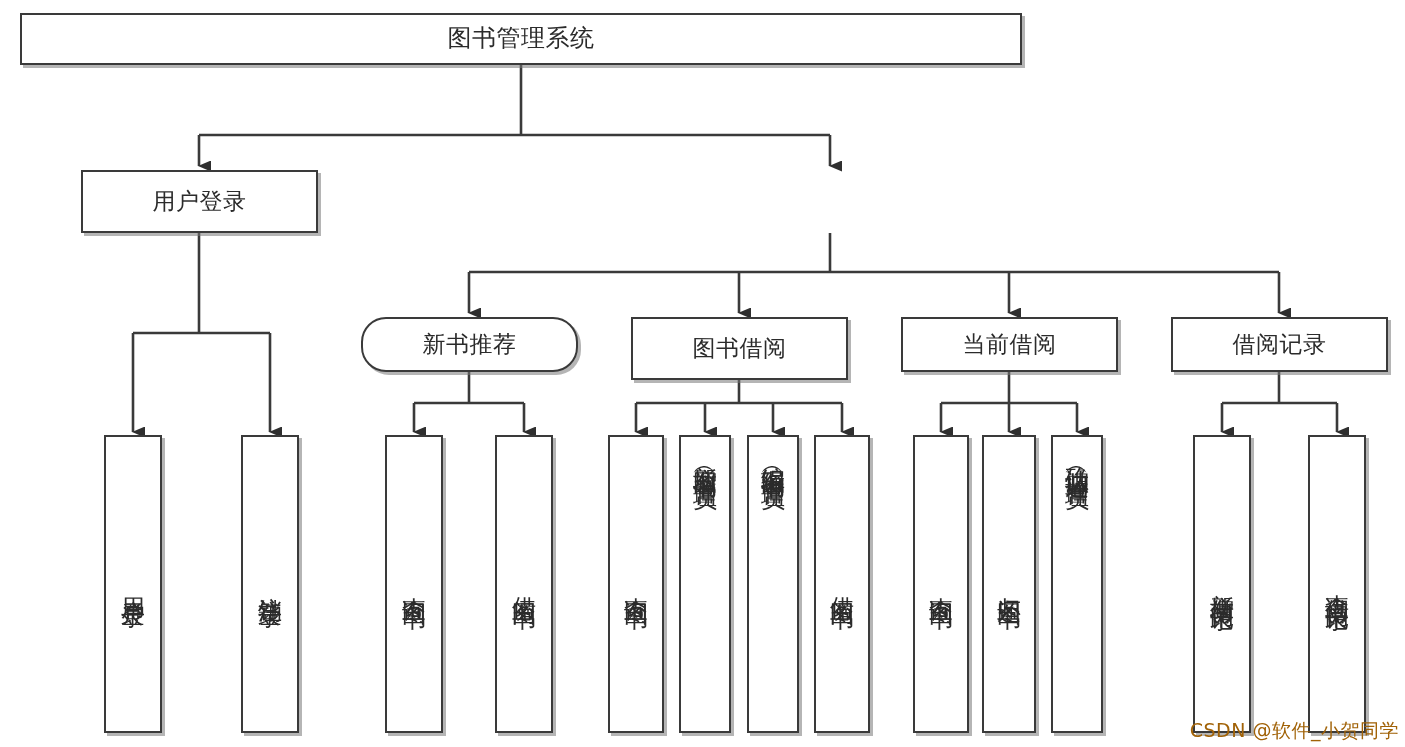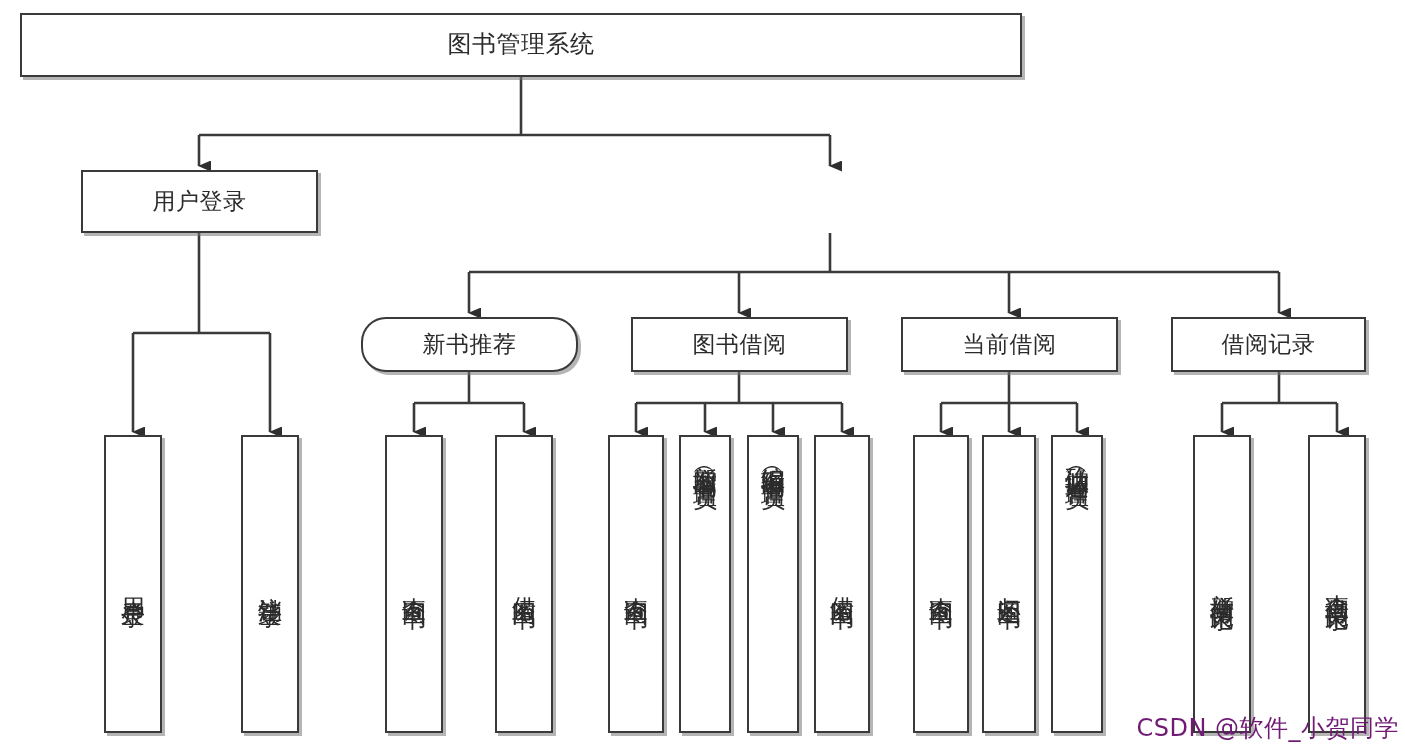--- a/index.html
+++ b/index.html
@@ -63,22 +63,22 @@
     white-space: nowrap;
   }
   .node.v.mid {
     align-items: center;
     padding-top: 0;
   }
   .watermark {
     position: absolute;
     right: 6px;
     bottom: 3px;
-    font-size: 24px;
-    color: #701a75;
+    font-size: 19px;
+    color: #a16207;
     letter-spacing: 0.5px;
     white-space: nowrap;
     font-family: "DejaVu Sans", "Liberation Sans", sans-serif;
   }
 </style>
 </head>
 <body>
 
 <div id="canvas">
 
@@ -125,38 +125,38 @@
       <path d="M1009,403 L1009,432" marker-end="url(#ar)"></path>
       <path d="M1077,403 L1077,432" marker-end="url(#ar)"></path>
 
       <path d="M1279,372 L1279,403"></path>
       <path d="M1222,403 L1337,403"></path>
       <path d="M1222,403 L1222,432" marker-end="url(#ar)"></path>
       <path d="M1337,403 L1337,432" marker-end="url(#ar)"></path>
     </g>
   </svg>
 
-  <div class="node h root" style="left:20px; top:13px; width:1002px; height:64px;">
+  <div class="node h root" style="left:20px; top:13px; width:1002px; height:52px;">
     <span class="lbl">图书管理系统</span>
   </div>
 
   <div class="node h" style="left:81px; top:170px; width:237px; height:63px;">
     <span class="lbl">用户登录</span>
   </div>
 
   <div class="node h" style="left:361px; top:317px; width:217px; height:55px;border-radius:25px;">
     <span class="lbl">新书推荐</span>
   </div>
-  <div class="node h" style="left:631px; top:317px; width:217px; height:55px;">
+  <div class="node h" style="left:631px; top:317px; width:217px; height:63px;">
     <span class="lbl">图书借阅</span>
   </div>
   <div class="node h" style="left:901px; top:317px; width:217px; height:55px;">
     <span class="lbl">当前借阅</span>
   </div>
-  <div class="node h" style="left:1171px; top:317px; width:195px; height:55px;">
+  <div class="node h" style="left:1171px; top:317px; width:217px; height:55px;">
     <span class="lbl">借阅记录</span>
   </div>
 
   <div class="node v mid" style="left:104px; top:435px; width:58px; height:298px;">
     <span class="lbl">用户登录</span>
   </div>
   <div class="node v mid" style="left:241px; top:435px; width:58px; height:298px;">
     <span class="lbl">注销登录</span>
   </div>
 

